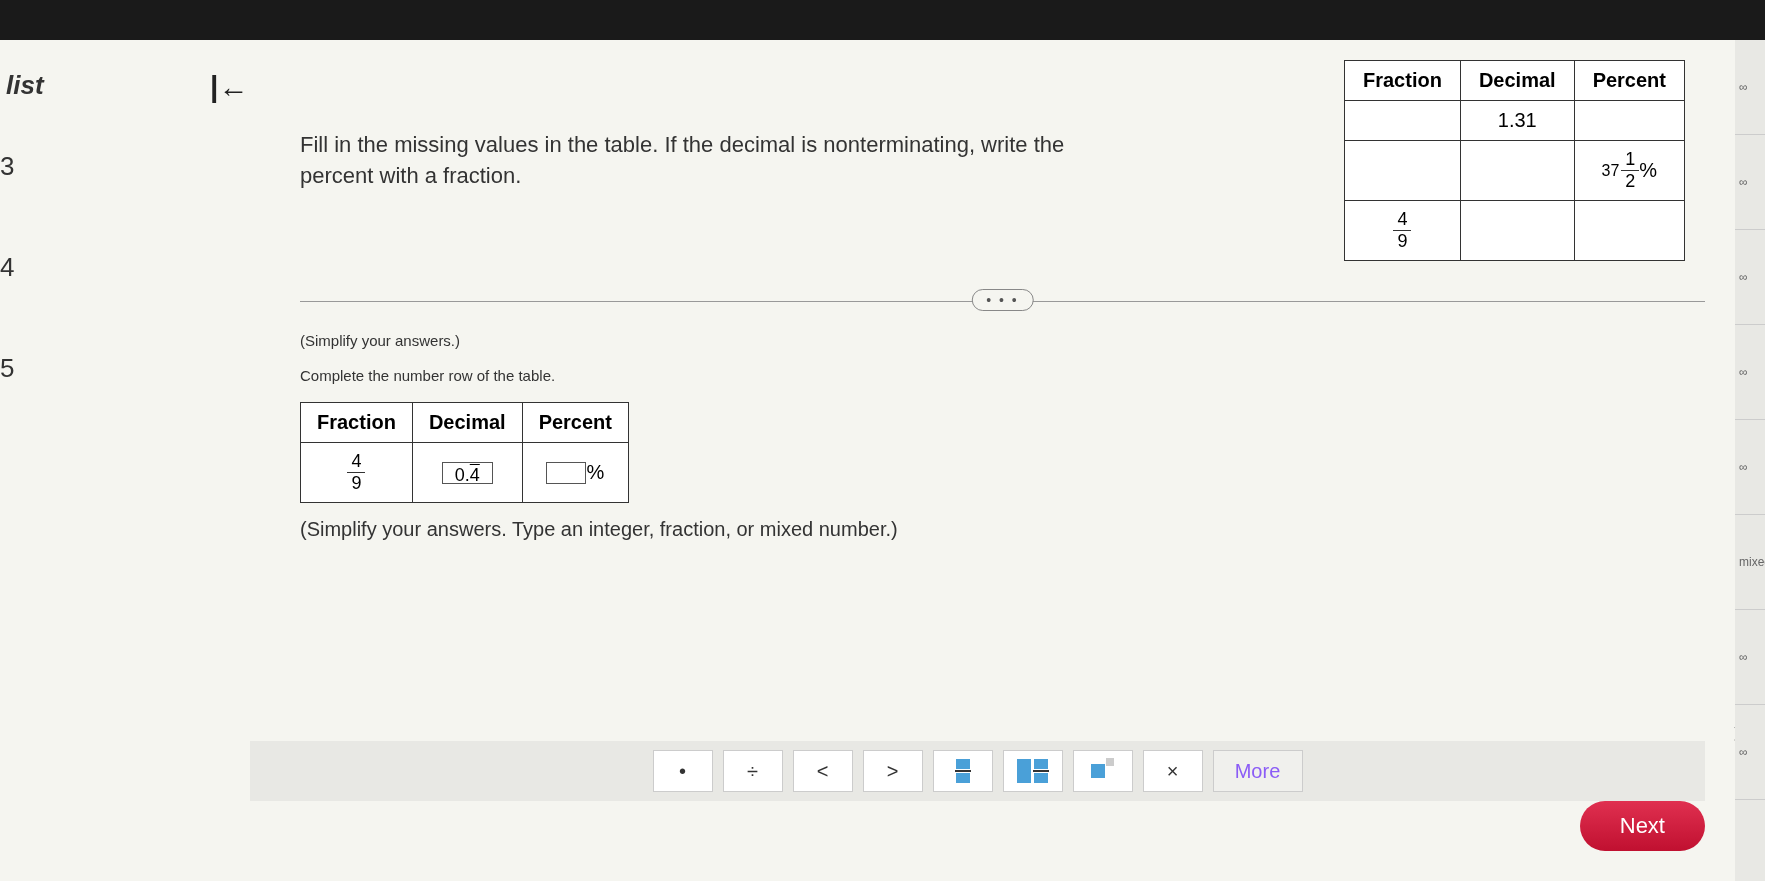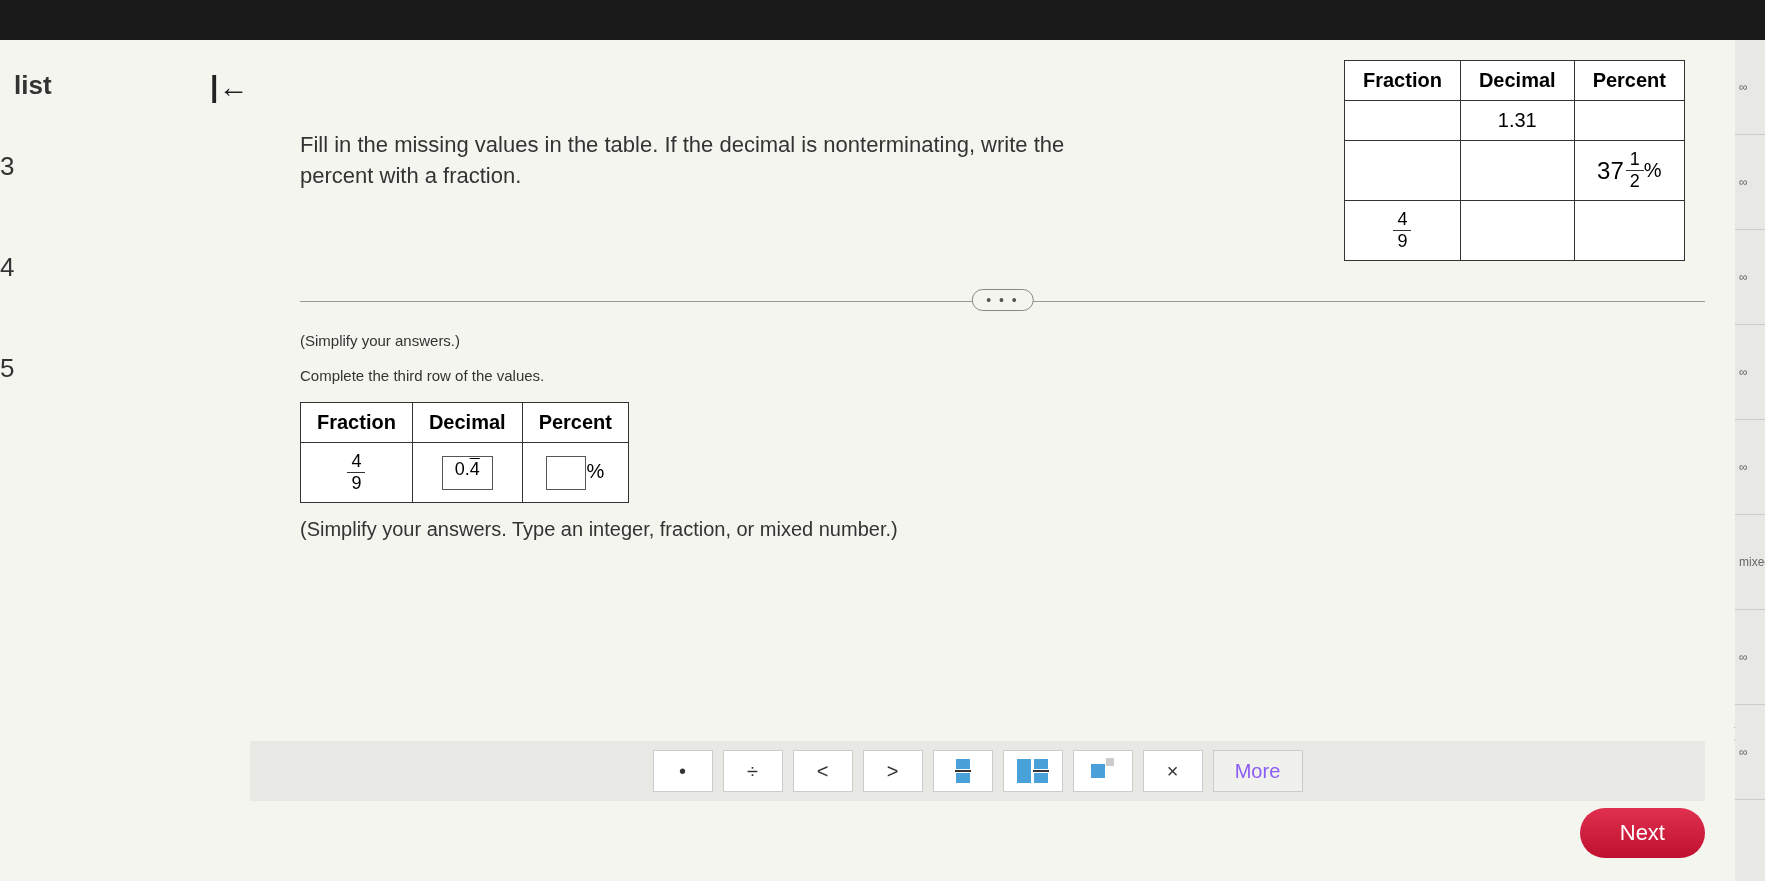--- a/index.html
+++ b/index.html
@@ -26,23 +26,24 @@
     display: flex;
   }
   .left-col {
     width: 250px;
     background: #f5f5f0;
     padding-top: 30px;
     font-size: 26px;
     color: #333;
   }
   .left-col .list-label {
-    padding-left: 14px;
+    padding-left: 6px;
     font-weight: bold;
     margin-bottom: 50px;
+    font-style: italic;
   }
   .left-col .nav-num {
     padding-left: 0;
     margin-bottom: 70px;
     color: #333;
   }
   .content {
     flex: 1;
     position: relative;
     padding: 20px 30px 0 50px;
@@ -84,21 +85,21 @@
     text-align: center;
     vertical-align: middle;
     font-size: 18px;
   }
   .frac .num { display: block; border-bottom: 1px solid #333; padding: 0 4px; }
   .frac .den { display: block; padding: 0 4px; }
   .mixed {
     display: inline-flex;
     align-items: center;
   }
-  .mixed .whole { font-size: 24px; margin-right: 2px; }
+  .mixed .whole { font-size: 16px; margin-right: 2px; }
   .divider-wrap {
     position: relative;
     margin: 40px 0 30px 0;
   }
   .divider-line {
     border-top: 1px solid #999;
     width: 100%;
   }
   .ellipsis-pill {
     position: absolute;
@@ -128,21 +129,21 @@
     padding: 8px 16px;
     font-size: 20px;
     text-align: center;
     background: #fff;
   }
   .answer-table th { font-weight: bold; }
   .input-box {
     display: inline-block;
     border: 1px solid #555;
     min-width: 40px;
-    height: 34px;
+    height: 22px;
     padding: 2px 12px;
     background: #fff;
     vertical-align: middle;
     font-size: 18px;
   }
   .overline {
     text-decoration: overline;
   }
   .hint {
     font-size: 20px;
@@ -195,21 +196,21 @@
     right: -20px;
     bottom: 130px;
     font-size: 28px;
     font-weight: bold;
     color: #555;
     cursor: pointer;
   }
   .next-btn {
     position: absolute;
     right: 60px;
-    bottom: 23px;
+    bottom: 30px;
     background: linear-gradient(#e03050, #c01030);
     color: #fff;
     font-size: 22px;
     padding: 12px 40px;
     border-radius: 30px;
     border: none;
     cursor: pointer;
   }
   .right-strip {
     position: absolute;
@@ -285,21 +286,21 @@
       </tbody>
         </table>
     </div>
 
     <div class="divider-wrap">
       <div class="divider-line"></div>
       <div class="ellipsis-pill">• • •</div>
     </div>
 
     <div class="instruct">(Simplify your answers.)</div>
-    <div class="instruct">Complete the third row of the values.</div>
+    <div class="instruct">Complete the number row of the table.</div>
 
     <table class="answer-table">
       <tbody>
           <tr>
         <th>Fraction</th>
         <th>Decimal</th>
         <th>Percent</th>
       </tr>
       <tr>
         <td>

